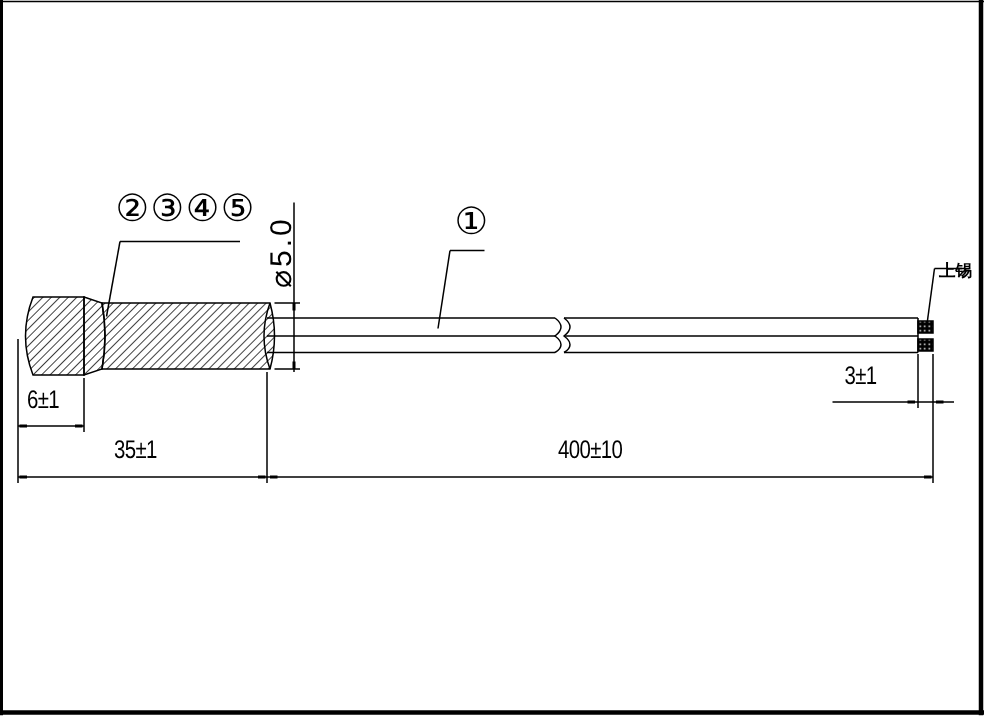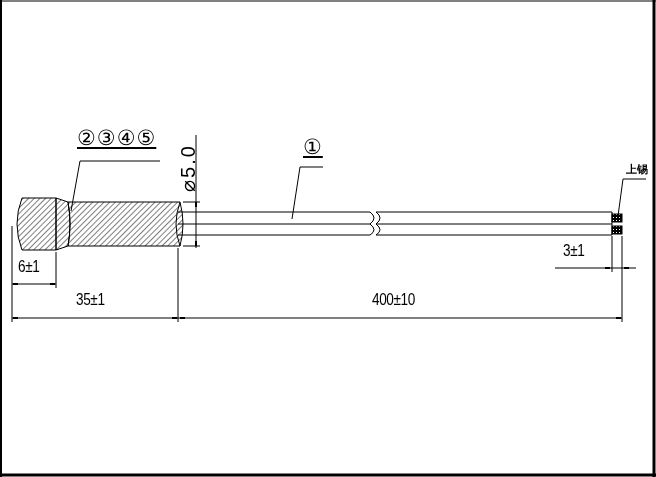--- a/index.html
+++ b/index.html
@@ -1,20 +1,20 @@
 <!DOCTYPE html>
 <html><head>
 <meta charset="utf-8">
 <style>
   html, body { margin: 0; padding: 0; background: #ffffff; }
   body { width: 656px; height: 477px; overflow: hidden; position: relative; font-family: "DejaVu Sans", sans-serif; }
   #drawing { position: absolute; left: 0; top: 0; width: 656px; height: 477px; }
   .label { position: absolute; font-family: "Liberation Sans Narrow", "Liberation Sans", sans-serif; color: #000; white-space: nowrap; line-height: 1; }
   .dim { font-size: 17px; transform: scaleX(0.8); transform-origin: left top; letter-spacing: -0.5px; }
-  .circ { font-size: 21px; letter-spacing: 1px; text-decoration: underline; }
+  .circ { font-size: 25px; letter-spacing: 1px; }
   .note { font-size: 11px; font-weight: bold; }
   .vert { font-size: 20px; transform: rotate(-90deg); transform-origin: left top; letter-spacing: 2px; }
 </style>
 </head>
 <body>
 
 <div id="drawing">
   <svg width="656" height="477" viewBox="0 0 656 477">
     <defs>
       <pattern id="hatch" patternUnits="userSpaceOnUse" width="4" height="4" patternTransform="rotate(45)">
@@ -98,19 +98,19 @@
     <g>
       <line x1="612" y1="236" x2="612" y2="272" stroke="#000" stroke-width="1"></line>
       <line x1="555" y1="268" x2="636" y2="268" stroke="#000" stroke-width="1"></line>
       <rect x="605" y="267" width="5" height="2" fill="#000"></rect>
       <rect x="624" y="267" width="5" height="2" fill="#000"></rect>
     </g>
   </svg>
 
   <span class="label circ" style="left:77px; top:127px;">②③④⑤</span>
   <span class="label circ" style="left:303px; top:136px;">①</span>
-  <span class="label note" style="left:626px; top:164px;">上锡</span>
+  <span class="label note" style="left:626px; top:176px;">上锡</span>
   <span class="label vert" style="left:178px; top:192px;">⌀5.0</span>
   <span class="label dim" style="left:18px; top:258px;">6±1</span>
   <span class="label dim" style="left:76px; top:291px;">35±1</span>
   <span class="label dim" style="left:372px; top:291px;">400±10</span>
   <span class="label dim" style="left:563px; top:242px;">3±1</span>
 </div>
 
 </body></html>

